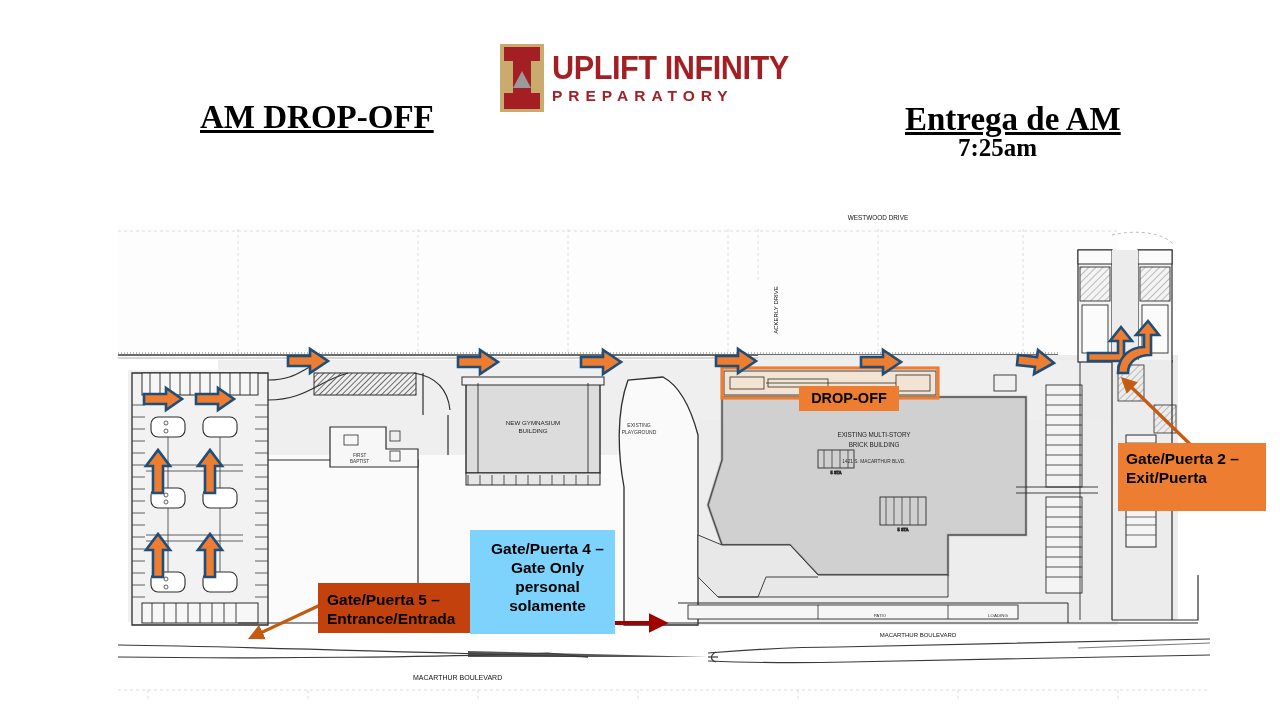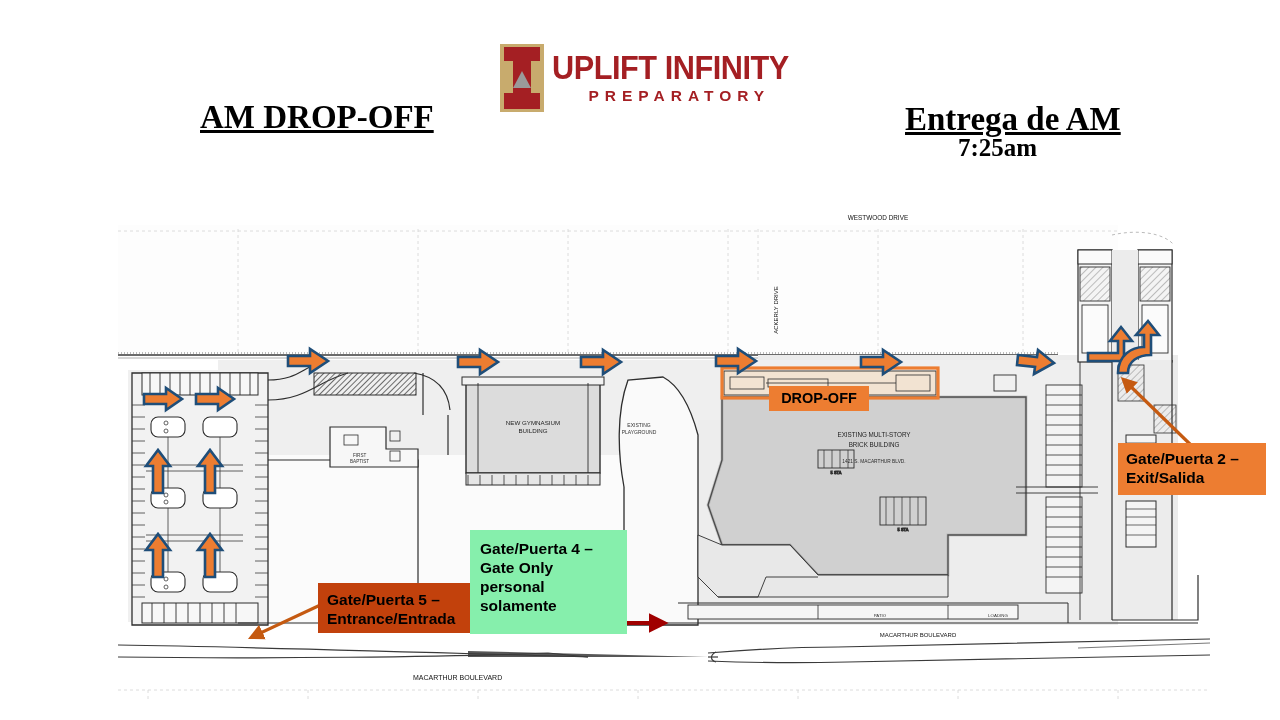--- a/index.html
+++ b/index.html
@@ -16,43 +16,43 @@
   .logo-mark .red{position:absolute;left:4px;top:3px;width:36px;height:62px;background:#a41f23;}
   .logo-mark .notch-l{position:absolute;left:4px;top:17px;width:9px;height:32px;background:#c8ab6d;}
   .logo-mark .notch-r{position:absolute;left:31px;top:17px;width:9px;height:32px;background:#c8ab6d;}
   .logo-mark .tri{position:absolute;left:13px;top:27px;width:0;height:0;
       border-left:9px solid transparent;border-right:9px solid transparent;border-bottom:17px solid #9a9a9a;}
   .logo-text{margin-left:8px;}
   .logo-line1{font-family:"Liberation Sans", sans-serif;font-weight:bold;font-size:33px;
       letter-spacing:-0.5px;color:#a41f23;line-height:36px;font-stretch:condensed;
       transform:scaleX(0.93);transform-origin:left center;white-space:nowrap;}
   .logo-line2{font-family:"Liberation Sans", sans-serif;font-weight:bold;font-size:15.5px;
-      letter-spacing:6.0px;color:#a41f23;line-height:20px;white-space:nowrap;text-align:center;}
+      letter-spacing:6.0px;color:#a41f23;line-height:20px;white-space:nowrap;}
 
   
   .hdr{position:absolute;text-align:center;font-family:"Liberation Serif", serif;color:#000;}
   .hdr .t1{font-size:33px;font-weight:bold;text-decoration:underline;line-height:28px;white-space:nowrap;}
   .hdr .t2{font-size:25px;font-weight:bold;line-height:30px;white-space:nowrap;}
   #hdr-en{left:200px;top:103px;width:170px;}
   #hdr-es{left:905px;top:105px;width:185px;}
 
   
   #map{position:absolute;left:118px;top:205px;width:1092px;height:495px;}
   #map svg{display:block;}
 
   
   .callout{position:absolute;font-family:"Liberation Sans", sans-serif;font-weight:bold;
            color:#000;line-height:19px;box-sizing:border-box;}
-  #co-gate2{left:1118px;top:443px;width:148px;height:52px;background:#ed7d31;
+  #co-gate2{left:1118px;top:443px;width:148px;height:68px;background:#ed7d31;
             font-size:15.5px;padding:6px 6px 0 8px;}
   #co-gate5{left:318px;top:583px;width:164px;height:50px;background:#c2410c;
             font-size:15.5px;padding:7px 0 0 9px;z-index:3;}
-  #co-gate4{left:470px;top:530px;width:157px;height:104px;background:#86efac;
-            font-size:15.5px;padding:9px 0 0 10px;z-index:4;}
-  #co-dropoff{left:769px;top:386px;width:100px;height:25px;background:#ed7d31;
+  #co-gate4{left:470px;top:530px;width:145px;height:104px;background:#7dd3fc;
+            font-size:15.5px;padding:9px 0 0 10px;z-index:4;text-align:center;}
+  #co-dropoff{left:799px;top:386px;width:100px;height:25px;background:#ed7d31;
             font-size:14.5px;text-align:center;line-height:25px;z-index:3;}
 </style>
 </head>
 <body>
 
 <div id="root">
 
   <div class="logo">
     <div class="logo-mark">
       <div class="gold"></div>
@@ -452,21 +452,21 @@
     <g>
       <line x1="1076" y1="243" x2="1006" y2="175" stroke="#c55a11" stroke-width="3.2" marker-end="url(#ah-orange)"></line>
       <line x1="228" y1="388" x2="134" y2="432" stroke="#c55a11" stroke-width="3.2" marker-end="url(#ah-orange)"></line>
       <line x1="497" y1="418" x2="545" y2="418" stroke="#a00000" stroke-width="4" marker-end="url(#ah-red)"></line>
     </g>
   </svg>
   </div>
 
   <div class="callout" id="co-gate2">
     <div>Gate/Puerta 2 –</div>
-    <div>Exit/Salida</div>
+    <div>Exit/Puerta</div>
   </div>
 
   <div class="callout" id="co-gate5">
     <div>Gate/Puerta 5 –</div>
     <div>Entrance/Entrada</div>
   </div>
 
   <div class="callout" id="co-gate4">
     <div>Gate/Puerta 4 –</div>
     <div>Gate Only</div>

